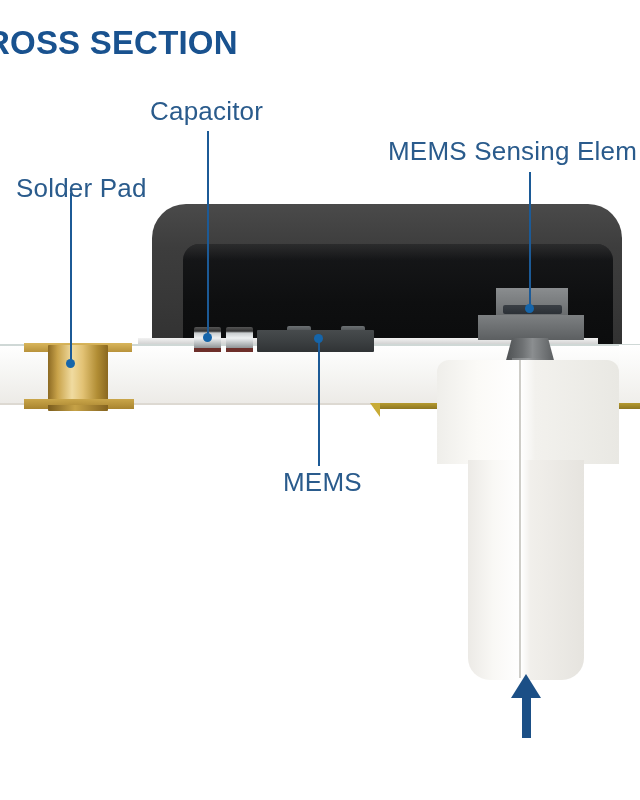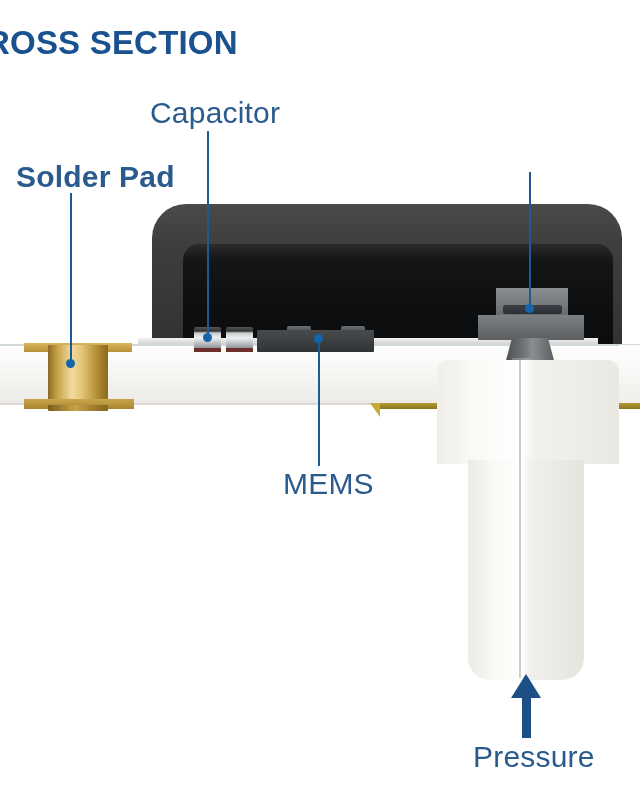--- a/index.html
+++ b/index.html
@@ -26,26 +26,26 @@
     font-size: 33px;
     font-weight: bold;
     letter-spacing: 0.2px;
     color: #19528f;
     white-space: nowrap;
   }
 
   
   .label {
     position: absolute;
-    font-size: 30px;
+    font-size: 26px;
     color: #2a5b8c;
     white-space: nowrap;
     letter-spacing: 0.2px;
   }
-  .label-solder    { left: 16px;  top: 160px; font-weight: bold; }
+  .label-solder    { left: 16px;  top: 173px; }
   .label-capacitor { left: 150px; top: 96px;  }
   .label-mems      { left: 388px; top: 136px; }
   .label-asic      { left: 283px; top: 467px; }
   .label-pressure  { left: 473px; top: 740px; }
 
   
   .leader {
     position: absolute;
     background: #1c5a96;
     width: 2px;
@@ -389,19 +389,19 @@
   <div class="leader-dot dot-capacitor"></div>
 
   <div class="leader leader-mems"></div>
   <div class="leader-dot dot-mems"></div>
 
   <div class="leader leader-asic"></div>
   <div class="leader-dot dot-asic"></div>
 
   <div class="label label-solder">Solder Pad</div>
   <div class="label label-capacitor">Capacitor</div>
+  <div class="label label-mems">MEMS Sensing Elem</div>
   <div class="label label-asic">MEMS</div>
-  <div class="label label-pressure">Pressure</div>
 
   <div class="press-head"></div>
   <div class="press-shaft"></div>
 
 </div>
 
 </body></html>

